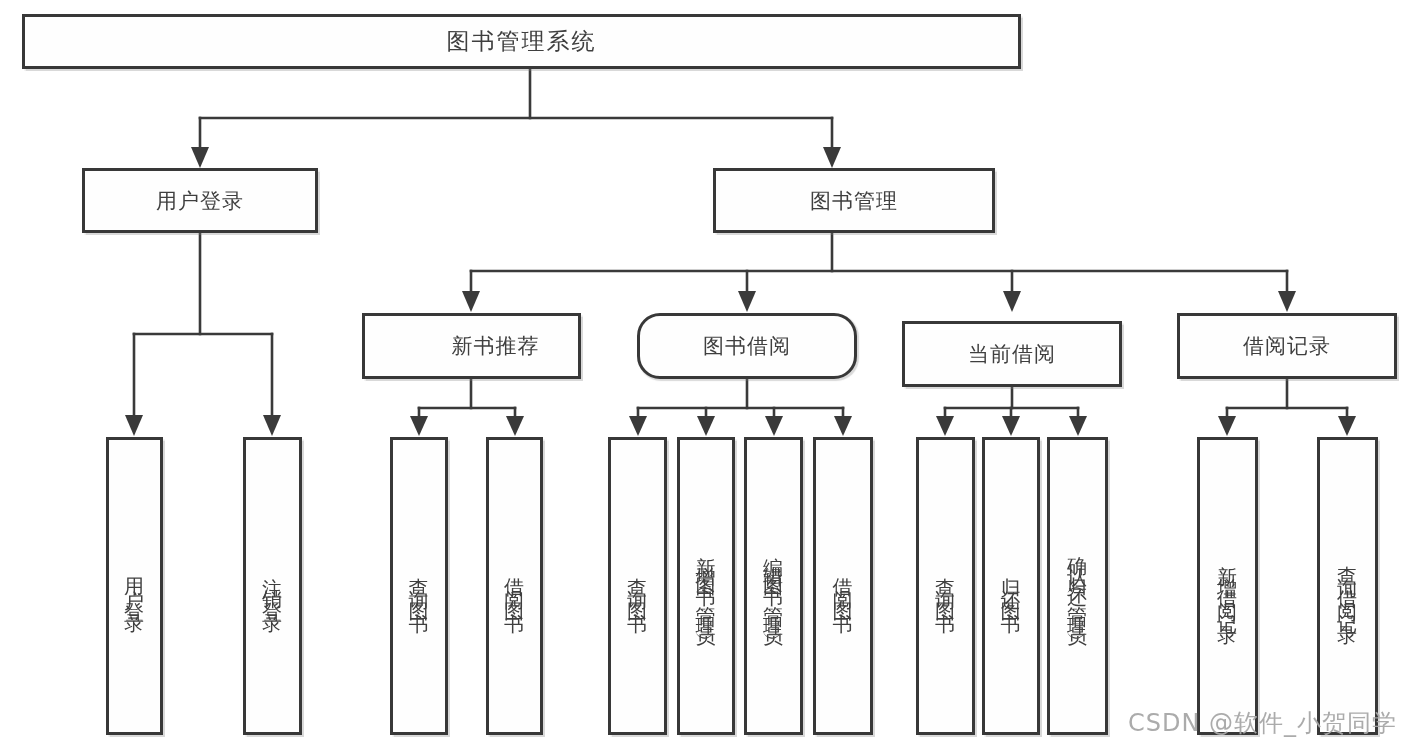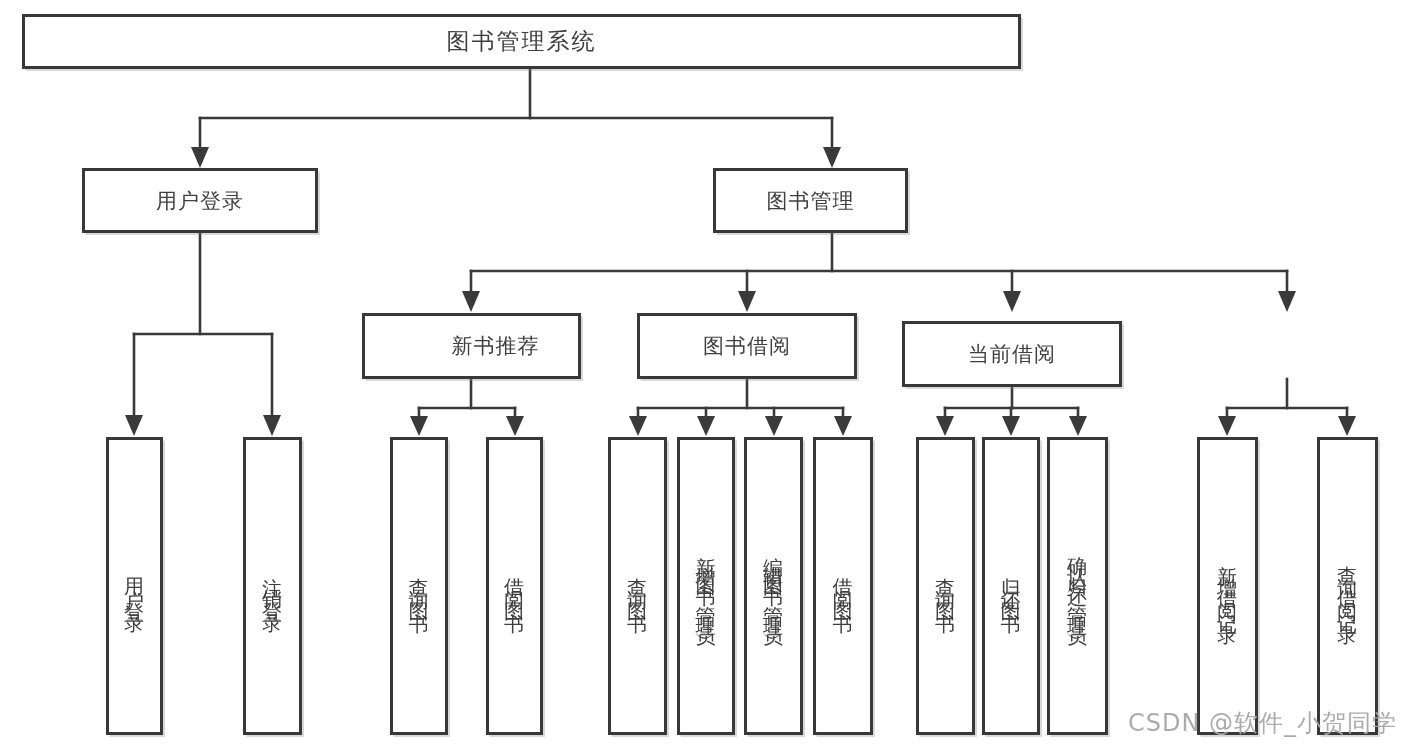--- a/index.html
+++ b/index.html
@@ -135,25 +135,26 @@
     <line x1="1227" y1="408" x2="1347" y2="408"></line>
     <line x1="1227" y1="408" x2="1227" y2="418"></line>
     <polygon points="1218,416 1236,416 1227,436"></polygon>
     <line x1="1347" y1="408" x2="1347" y2="418"></line>
     <polygon points="1338,416 1356,416 1347,436"></polygon>
   </svg>
 
   <div class="node h root-box" style="left:22px; top:14px; width:999px; height:55px;">图书管理系统</div>
 
   <div class="node h" style="left:82px; top:168px; width:236px; height:65px;">用户登录</div>
-  <div class="node h" style="left:713px; top:168px; width:195px; height:65px;">图书管理</div>
+  <div class="node h" style="left:713px; top:168px; width:282px; height:65px;">图书管理</div>
 
   <div class="node h" style="left:362px; top:313px; width:219px; height:66px;padding-left:48px;">新书推荐</div>
-  <div class="node h" style="left:637px; top:313px; width:220px; height:66px;">图书借阅</div>
+  <div class="node h" style="left:637px; top:313px; width:220px; height:66px;border-radius:23px;">图书借阅</div>
   <div class="node h" style="left:902px; top:321px; width:220px; height:66px;">当前借阅</div>
+  <div class="node h" style="left:1177px; top:313px; width:220px; height:66px;">借阅记录</div>
 
   <div class="node leaf" style="left:106px; top:437px; width:57px; height:298px;">
     <span>用户登录</span>
   </div>
   <div class="node leaf" style="left:243px; top:437px; width:59px; height:298px;">
     <span>注销登录</span>
   </div>
 
   <div class="node leaf" style="left:390px; top:437px; width:58px; height:298px;">
     <span>查询图书</span>

